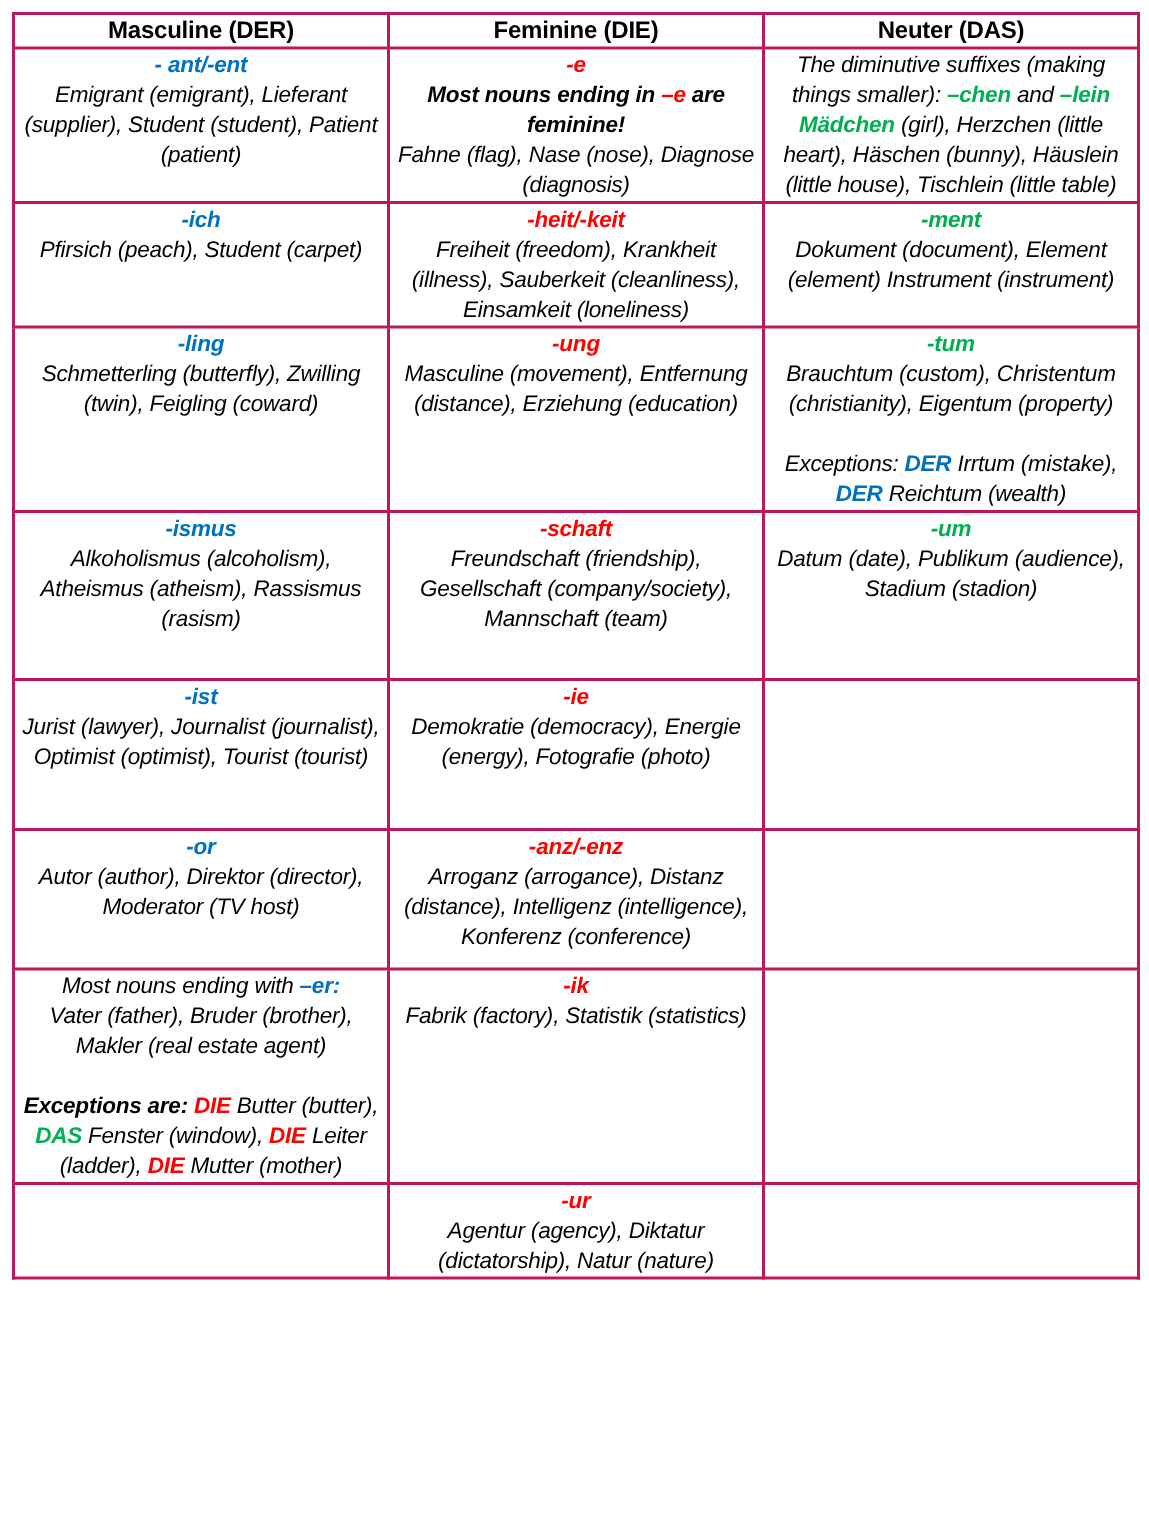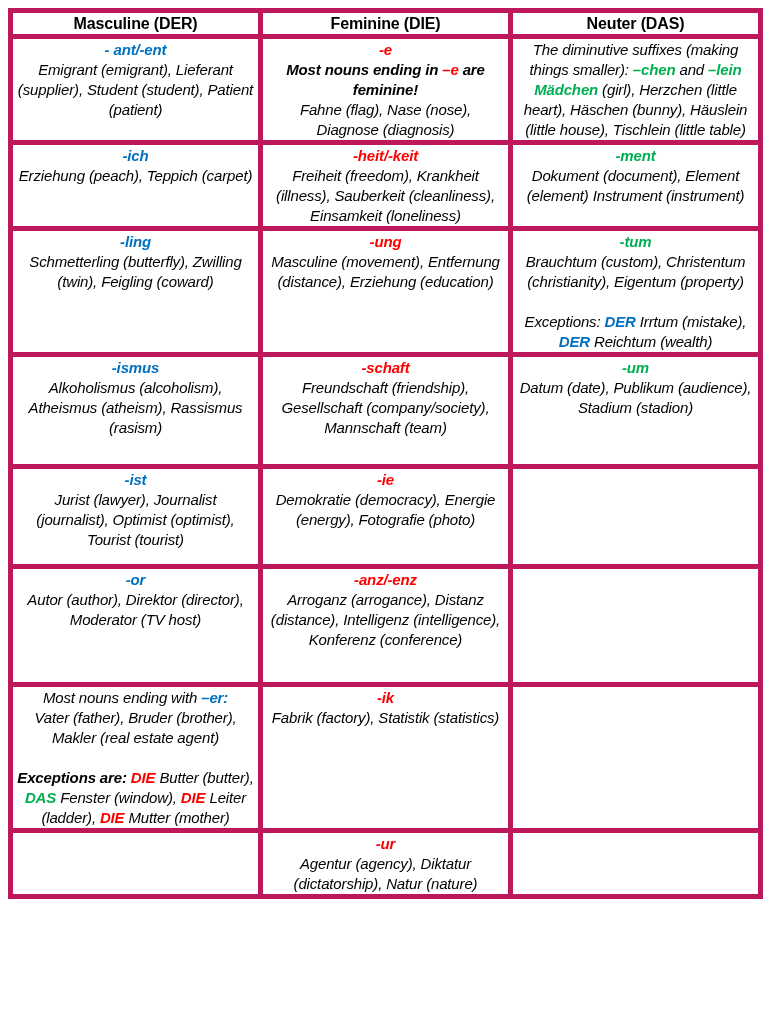--- a/index.html
+++ b/index.html
@@ -18,21 +18,21 @@
   }
   table.gender-table {
     border-collapse: collapse;
     table-layout: fixed;
     width: 750px;
     margin: 8px 0 0 8px;
     border: 2px solid #000;
   }
   table.gender-table col { width: 250px; }
   th, td {
-    border: 5px solid #be185d;
+    border: 2px solid #be185d;
     vertical-align: top;
     padding: 1px 4px 0 4px;
     font-size: 15px;
     line-height: 20px;
     letter-spacing: -0.15px;
     text-align: center;
     overflow: hidden;
   }
   th {
     font-size: 16px;
@@ -76,21 +76,21 @@
             <div class="para"><span class="bold">Most nouns ending in </span><span class="fem">–e</span><span class="bold"> are feminine!</span></div>
             <div class="para"><span>Fahne (flag), Nase (nose), Diagnose (diagnosis)</span></div>
           </td>
           <td style="text-align: center;">
             <div class="para"><span>The diminutive suffixes (making things smaller): </span><span class="neut">–chen</span><span> and </span><span class="neut">–lein</span><span> </span><span class="neut">Mädchen</span><span> (girl), Herzchen (little heart), Häschen (bunny), Häuslein (little house), Tischlein (little table)</span></div>
           </td>
         </tr>
         <tr style="height: 80px;">
           <td>
             <div class="para"><span class="masc">-ich</span></div>
-            <div class="para"><span>Erziehung (peach), Teppich (carpet)</span></div>
+            <div class="para"><span>Pfirsich (peach), Student (carpet)</span></div>
           </td>
           <td>
             <div class="para"><span class="fem">-heit/-keit</span></div>
             <div class="para"><span>Freiheit (freedom), Krankheit (illness), Sauberkeit (cleanliness), Einsamkeit (loneliness)</span></div>
           </td>
           <td>
             <div class="para"><span class="neut">-ment</span></div>
             <div class="para"><span>Dokument (document), Element (element) Instrument (instrument)</span></div>
           </td>
         </tr>
@@ -128,21 +128,21 @@
           <td>
             <div class="para"><span class="masc">-ist</span></div>
             <div class="para"><span>Jurist (lawyer), Journalist (journalist), Optimist (optimist), Tourist (tourist)</span></div>
           </td>
           <td>
             <div class="para"><span class="fem">-ie</span></div>
             <div class="para"><span>Demokratie (democracy), Energie (energy), Fotografie (photo)</span></div>
           </td>
           <td></td>
         </tr>
-        <tr style="height: 118px;">
+        <tr style="height: 93px;">
           <td>
             <div class="para"><span class="masc">-or</span></div>
             <div class="para"><span>Autor (author), Direktor (director), Moderator (TV host)</span></div>
           </td>
           <td>
             <div class="para"><span class="fem">-anz/-enz</span></div>
             <div class="para"><span>Arroganz (arrogance), Distanz (distance), Intelligenz (intelligence), Konferenz (conference)</span></div>
           </td>
           <td></td>
         </tr>

